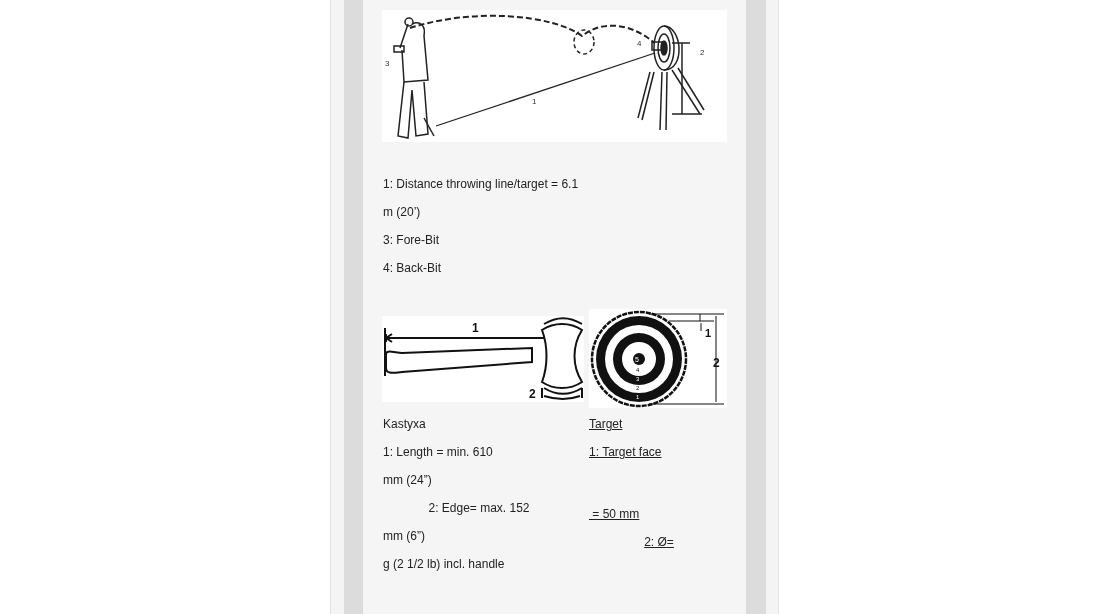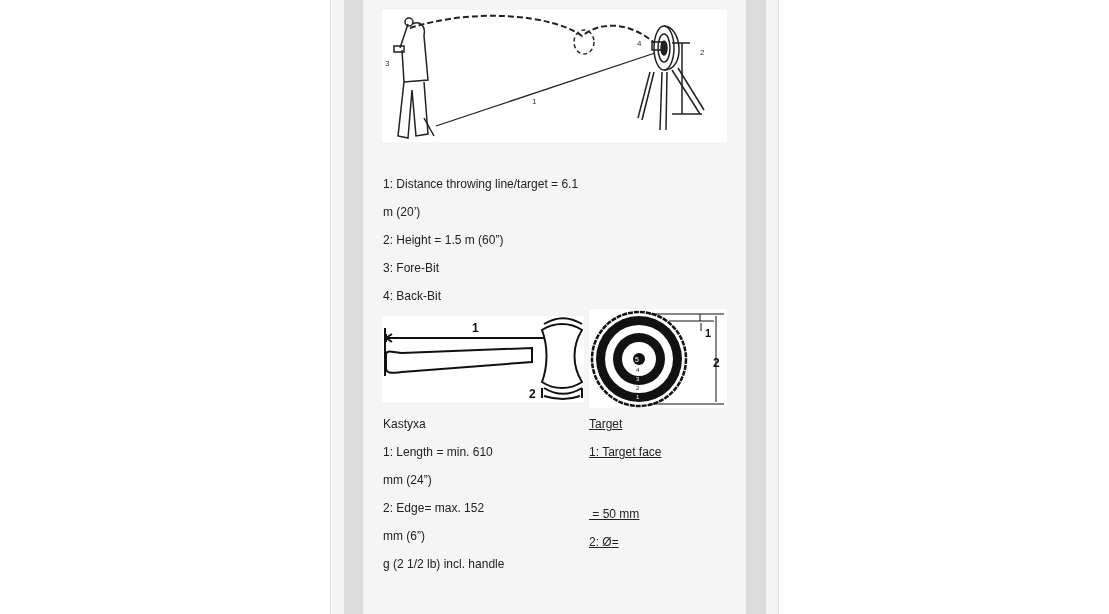--- a/index.html
+++ b/index.html
@@ -11,21 +11,21 @@
   .screen { position:absolute; left:363px; top:0; width:383px; height:614px; background:#f5f5f5; }
   .img-throw { position:absolute; left:19px; top:10px; width:345px; height:132px; background:#ffffff; }
   .text { color:#222; font-size:12px; line-height:28px; position:absolute; }
   .spec-list { left:20px; top:170px; width:340px; }
   .img-axe { position:absolute; left:19px; top:316px; width:202px; height:86px; background:#ffffff; }
   .img-target { position:absolute; left:226px; top:309px; width:138px; height:99px; background:#ffffff; }
   .col { position:absolute; top:410px; }
   .col-left { left:20px; width:200px; }
   .col-right { left:226px; width:140px;text-decoration:underline; }
   .row { display:block; white-space:nowrap; }
-  .split { display:flex; justify-content:flex-start; }
+  .split { display:flex; justify-content:center; }
   svg { display:block; }
 </style>
 </head>
 <body>
 
 <div class="frame-outer">
   <div class="frame-band left"></div>
   <div class="frame-band right"></div>
 </div>
 
@@ -67,21 +67,20 @@
       <text x="3" y="56" font-size="8" fill="#333" font-family="Liberation Sans, sans-serif">3</text>
       <text x="150" y="94" font-size="8" fill="#333" font-family="Liberation Sans, sans-serif">1</text>
       <text x="255" y="36" font-size="8" fill="#333" font-family="Liberation Sans, sans-serif">4</text>
       <text x="318" y="45" font-size="8" fill="#333" font-family="Liberation Sans, sans-serif">2</text>
     </svg>
   </div>
 
   <div class="text spec-list">
     <span class="row">1: Distance throwing line/target = 6.1</span>
     <span class="row">m (20’)</span>
-    <span class="row">2: Height = 1.5 m (60”)</span>
     <span class="row">3: Fore-Bit</span>
     <span class="row">4: Back-Bit</span>
   </div>
 
   <div class="img-axe">
     <svg width="202" height="86" viewBox="0 0 202 86">
       <g fill="none" stroke="#111" stroke-width="2">
         <line x1="3" y1="12" x2="3" y2="60"></line>
         <line x1="4" y1="22" x2="192" y2="22"></line>
         <path d="M4 18 L 4 26 M 4 22 L 10 18 M 4 22 L 10 26"></path>

